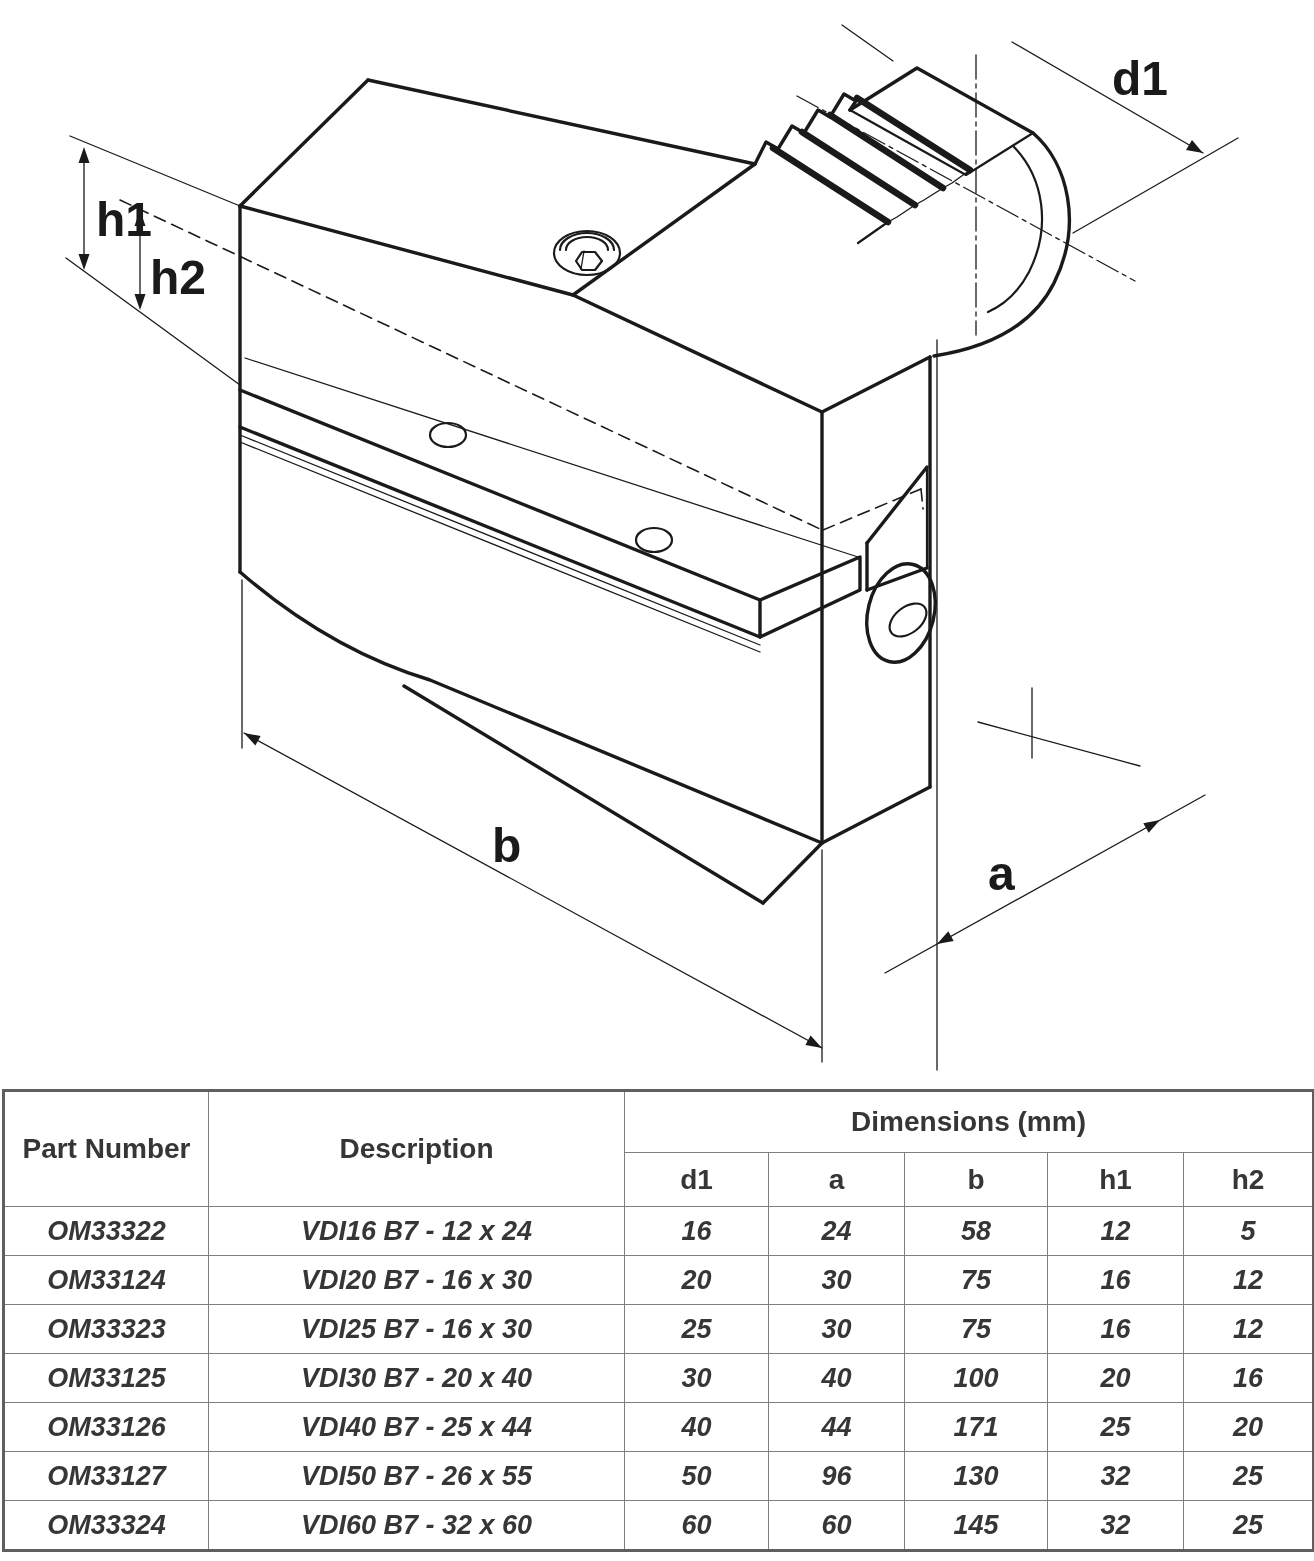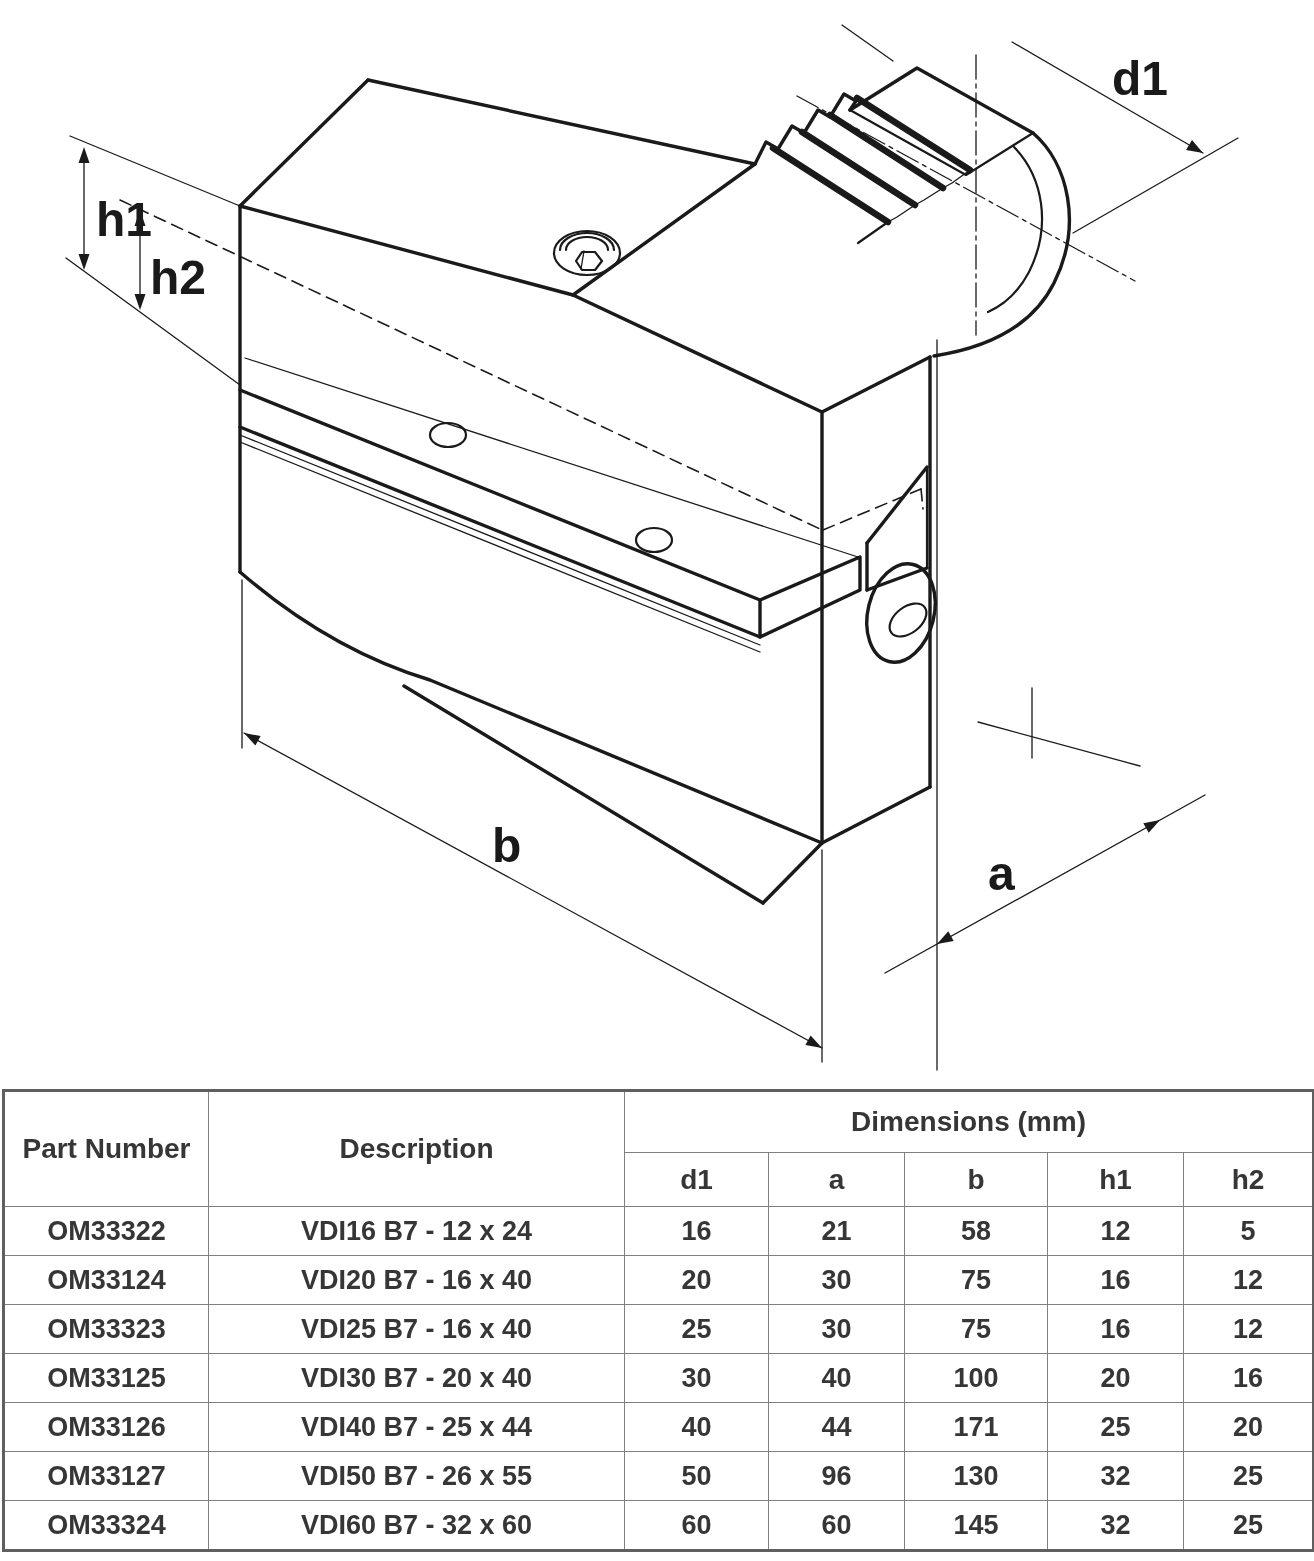--- a/index.html
+++ b/index.html
@@ -13,21 +13,21 @@
   .hid{stroke-dasharray:12 7;stroke-width:1.6px;}
   .cdash{stroke-dasharray:24 5 4 5;stroke-width:1.3px;}
   .arrow{fill:#1a1a1a;stroke:none;}
   #spec-table{position:absolute;left:2px;top:1089px;width:1310px;border-collapse:collapse;table-layout:fixed;
     font-family:"Liberation Sans","DejaVu Sans",sans-serif;color:#363636;}
   #spec-table td,#spec-table th{border:1.6px solid #7f7f7f;text-align:center;vertical-align:middle;
     font-weight:700;font-size:27px;padding:0;overflow:hidden;white-space:nowrap;}
   #spec-table{border:3px solid #5f5f5f;}
   #spec-table .hrow1 td{height:60px;font-size:28px;}
   #spec-table .hrow2 td{height:53px;font-size:28px;}
-  #spec-table .drow td{height:48px;}
+  #spec-table .drow td{height:48px;font-style:italic;}
 </style>
 </head>
 <body>
 
 <svg id="drawing" viewBox="0 0 1314 1085">
 
   <g>
     <path class="ln thick" d="M368,80 L240,206"></path>
     <path class="ln thick" d="M368,80 L755,164"></path>
     <path class="ln thick" d="M240,206 L573,295"></path>
@@ -168,37 +168,37 @@
       <td>d1</td>
       <td>a</td>
       <td>b</td>
       <td>h1</td>
       <td>h2</td>
     </tr>
     <tr class="drow">
       <td>OM33322</td>
       <td>VDI16 B7 - 12 x 24</td>
       <td>16</td>
-      <td>21</td>
+      <td>24</td>
       <td>58</td>
       <td>12</td>
       <td>5</td>
     </tr>
     <tr class="drow">
       <td>OM33124</td>
-      <td>VDI20 B7 - 16 x 40</td>
+      <td>VDI20 B7 - 16 x 30</td>
       <td>20</td>
       <td>30</td>
       <td>75</td>
       <td>16</td>
       <td>12</td>
     </tr>
     <tr class="drow">
       <td>OM33323</td>
-      <td>VDI25 B7 - 16 x 40</td>
+      <td>VDI25 B7 - 16 x 30</td>
       <td>25</td>
       <td>30</td>
       <td>75</td>
       <td>16</td>
       <td>12</td>
     </tr>
     <tr class="drow">
       <td>OM33125</td>
       <td>VDI30 B7 - 20 x 40</td>
       <td>30</td>

